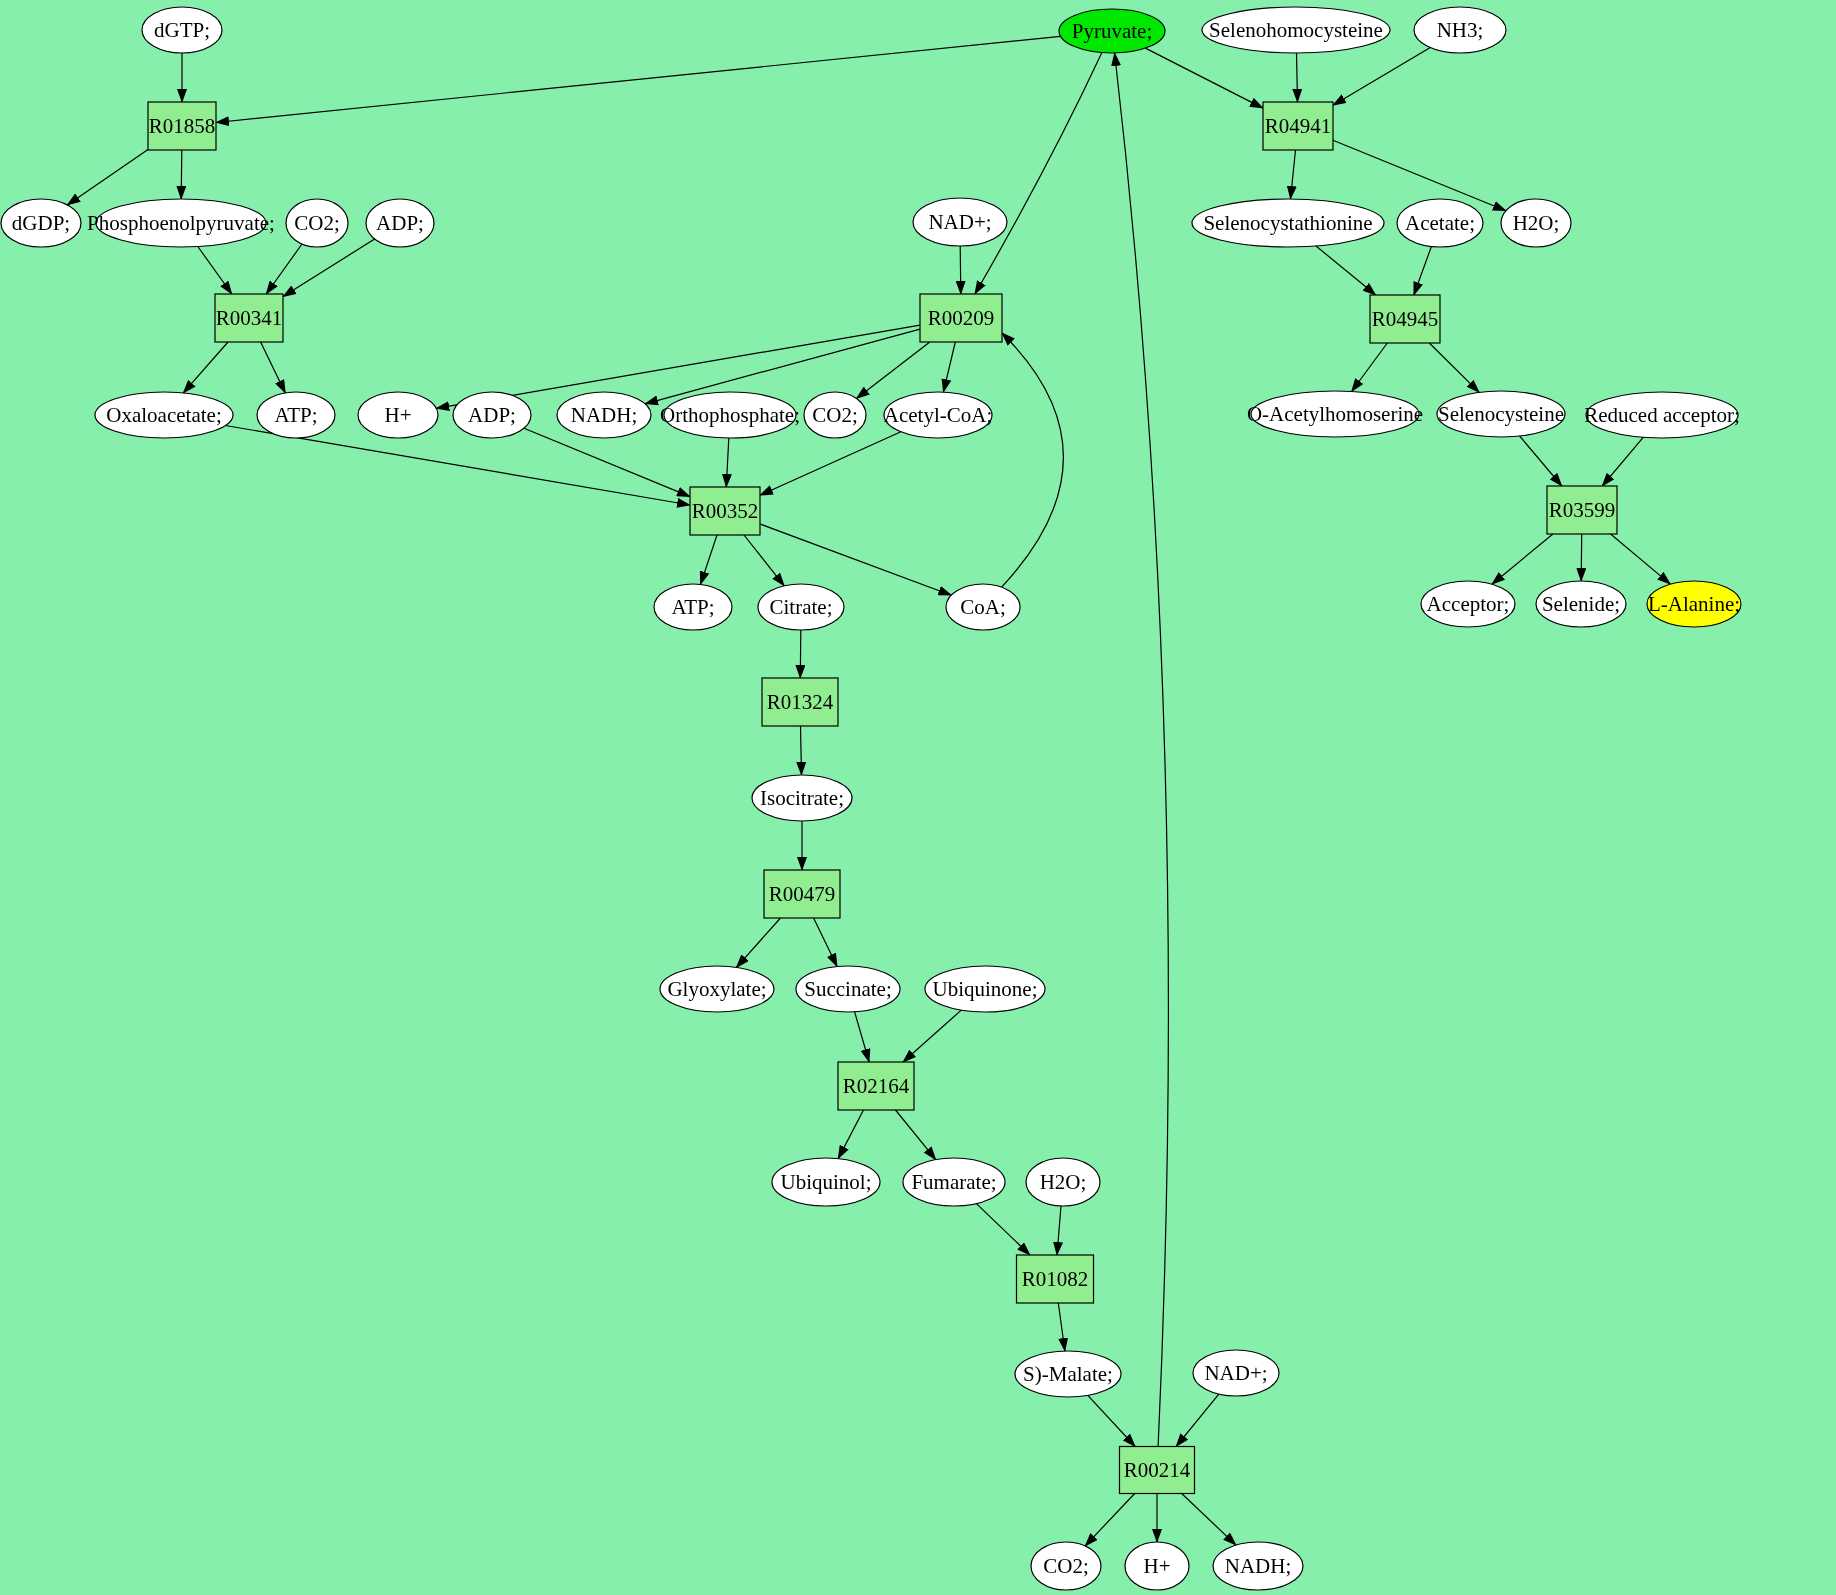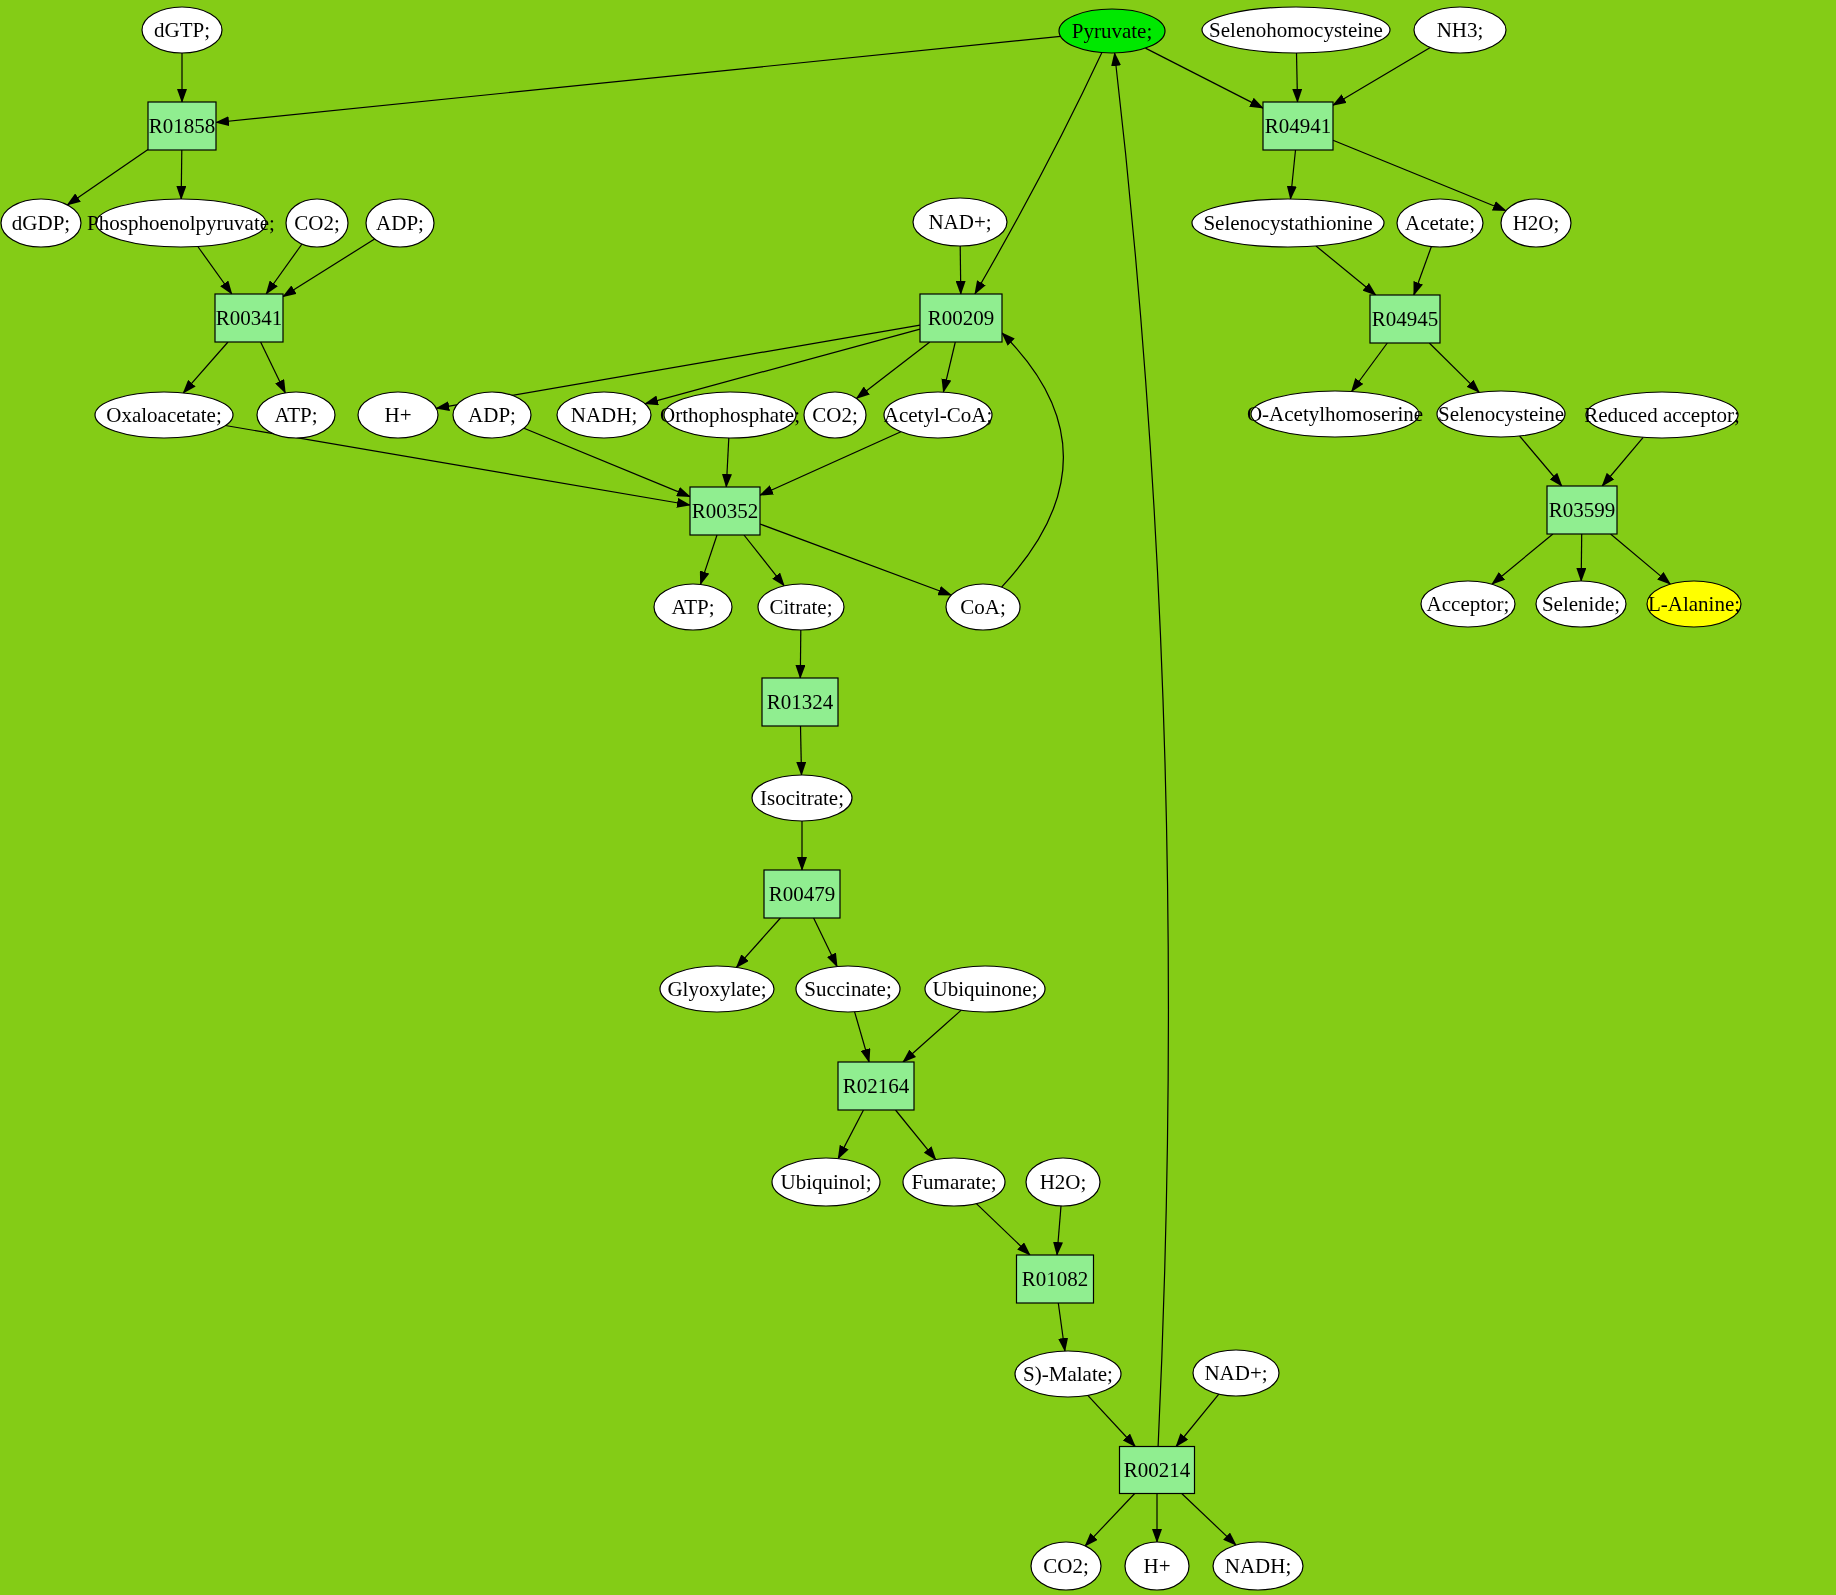--- a/index.html
+++ b/index.html
@@ -1,16 +1,16 @@
 <!DOCTYPE html>
 <html><head>
 <meta charset="utf-8">
 <style>
   html,body{margin:0;padding:0;background:#ffffff;}
-  #canvas{position:relative;width:1836px;height:1595px;background:#84cc16;overflow:hidden;}
+  #canvas{position:relative;width:1836px;height:1595px;background:#86efac;overflow:hidden;}
   svg{display:block;}
   text{font-family:"Liberation Serif","DejaVu Serif",serif;font-size:21px;fill:#000;}
 </style>
 </head>
 <body>
 
 <div id="canvas">
   <svg id="graph" width="1836" height="1595" viewBox="0 0 1836 1595" xmlns="http://www.w3.org/2000/svg">
     <defs>
       <marker id="arrow" markerUnits="userSpaceOnUse" markerWidth="14" markerHeight="10" refX="13" refY="5" orient="auto">

